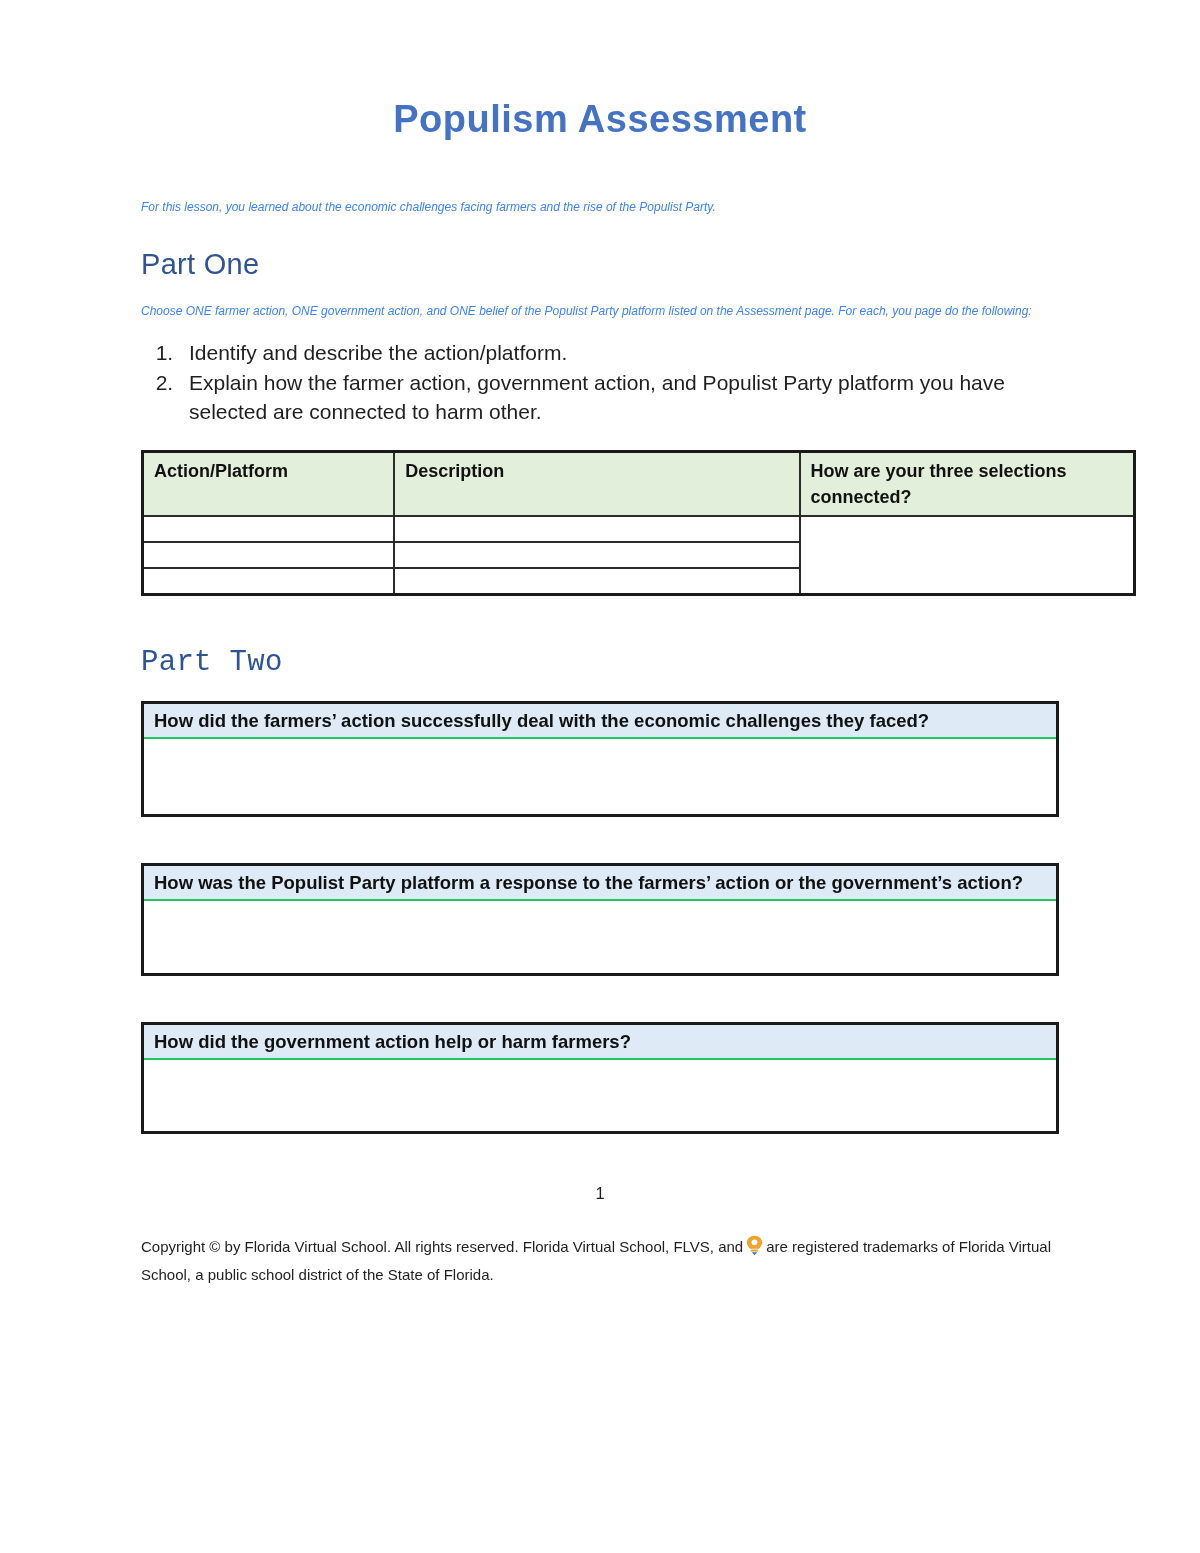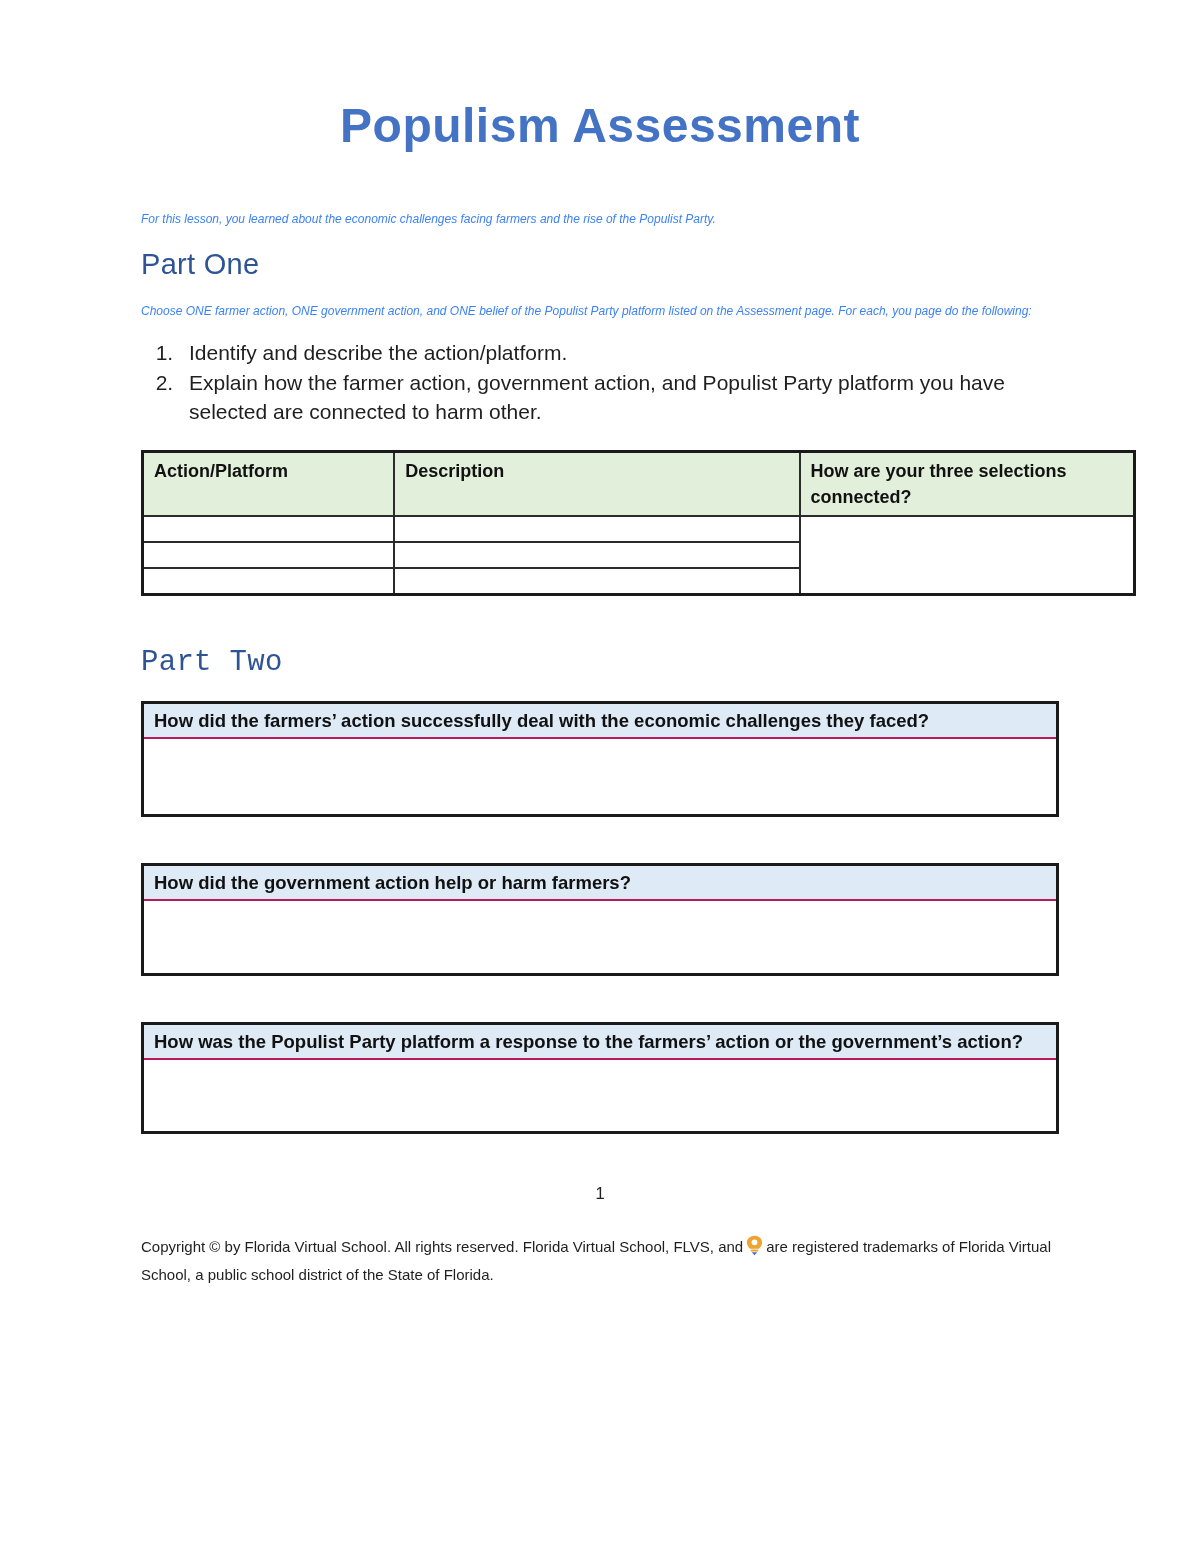--- a/index.html
+++ b/index.html
@@ -15,39 +15,39 @@
     overflow: hidden;
   }
   .content {
     width: 918px;
     margin: 0 auto;
     padding-top: 98px;
   }
 
   .doc-title {
     text-align: center;
-    font-size: 48px;
+    font-size: 38px;
     font-weight: bold;
     color: #4472c4;
     letter-spacing: 0.5px;
     margin-bottom: 50px;
   }
 
   .body-text {
     font-size: 12px;
     line-height: 33px;
     color: #3b82f6;
     font-style: italic;
   }
 
   .section-heading {
     font-size: 29px;
     font-weight: normal;
     color: #2f5496;
-    margin-top: 12px;
+    margin-top: 24px;
     margin-bottom: 14px;
     letter-spacing: 0.3px;
   }
 
   ol.steps {
     margin: 10px 0 0 38px;
     font-size: 21px;
     line-height: 29px;
     color: #1f1f1f;
   }
@@ -76,21 +76,21 @@
   }
   table.selection-table td { height: 26px; background: #fff; }
   table.selection-table td.merged { vertical-align: top; }
 
   .question-box {
     width: 918px;
     border-collapse: collapse;
     border: 3px solid #1a1a1a;
   }
   .question-box th {
-    border: 2px solid #be185d;
+    border: 2px solid #22c55e;
     background: #deeaf6;
     text-align: left;
     font-size: 18.5px;
     font-weight: bold;
     line-height: 29px;
     color: #111;
     padding: 2px 10px;
   }
   .question-box td {
     border: 2px solid #2b2b2b;
@@ -178,35 +178,35 @@
       <tbody>
           <tr>
             <th>How did the farmers’ action successfully deal with the economic challenges they faced?</th>
           </tr>
       <tr>
             <td></td>
           </tr>
     </tbody>
       </table>
 
+    <table class="question-box" id="q3-box">
+      <tbody>
+          <tr>
+            <th>How was the Populist Party platform a response to the farmers’ action or the government’s action?</th>
+          </tr>
+      <tr>
+            <td></td>
+          </tr>
+    </tbody>
+      </table>
+
     <table class="question-box" id="q2-box">
       <tbody>
           <tr>
             <th>How did the government action help or harm farmers?</th>
-          </tr>
-      <tr>
-            <td></td>
-          </tr>
-    </tbody>
-      </table>
-
-    <table class="question-box" id="q3-box">
-      <tbody>
-          <tr>
-            <th>How was the Populist Party platform a response to the farmers’ action or the government’s action?</th>
           </tr>
       <tr>
             <td></td>
           </tr>
     </tbody>
       </table>
 
     <div class="page-number">1</div>
 
     <p class="footer-text"><span>Copyright © by Florida Virtual School. All rights reserved. Florida Virtual School, FLVS, and</span><svg class="flvs-logo" viewBox="0 0 20 24" xmlns="http://www.w3.org/2000/svg">

